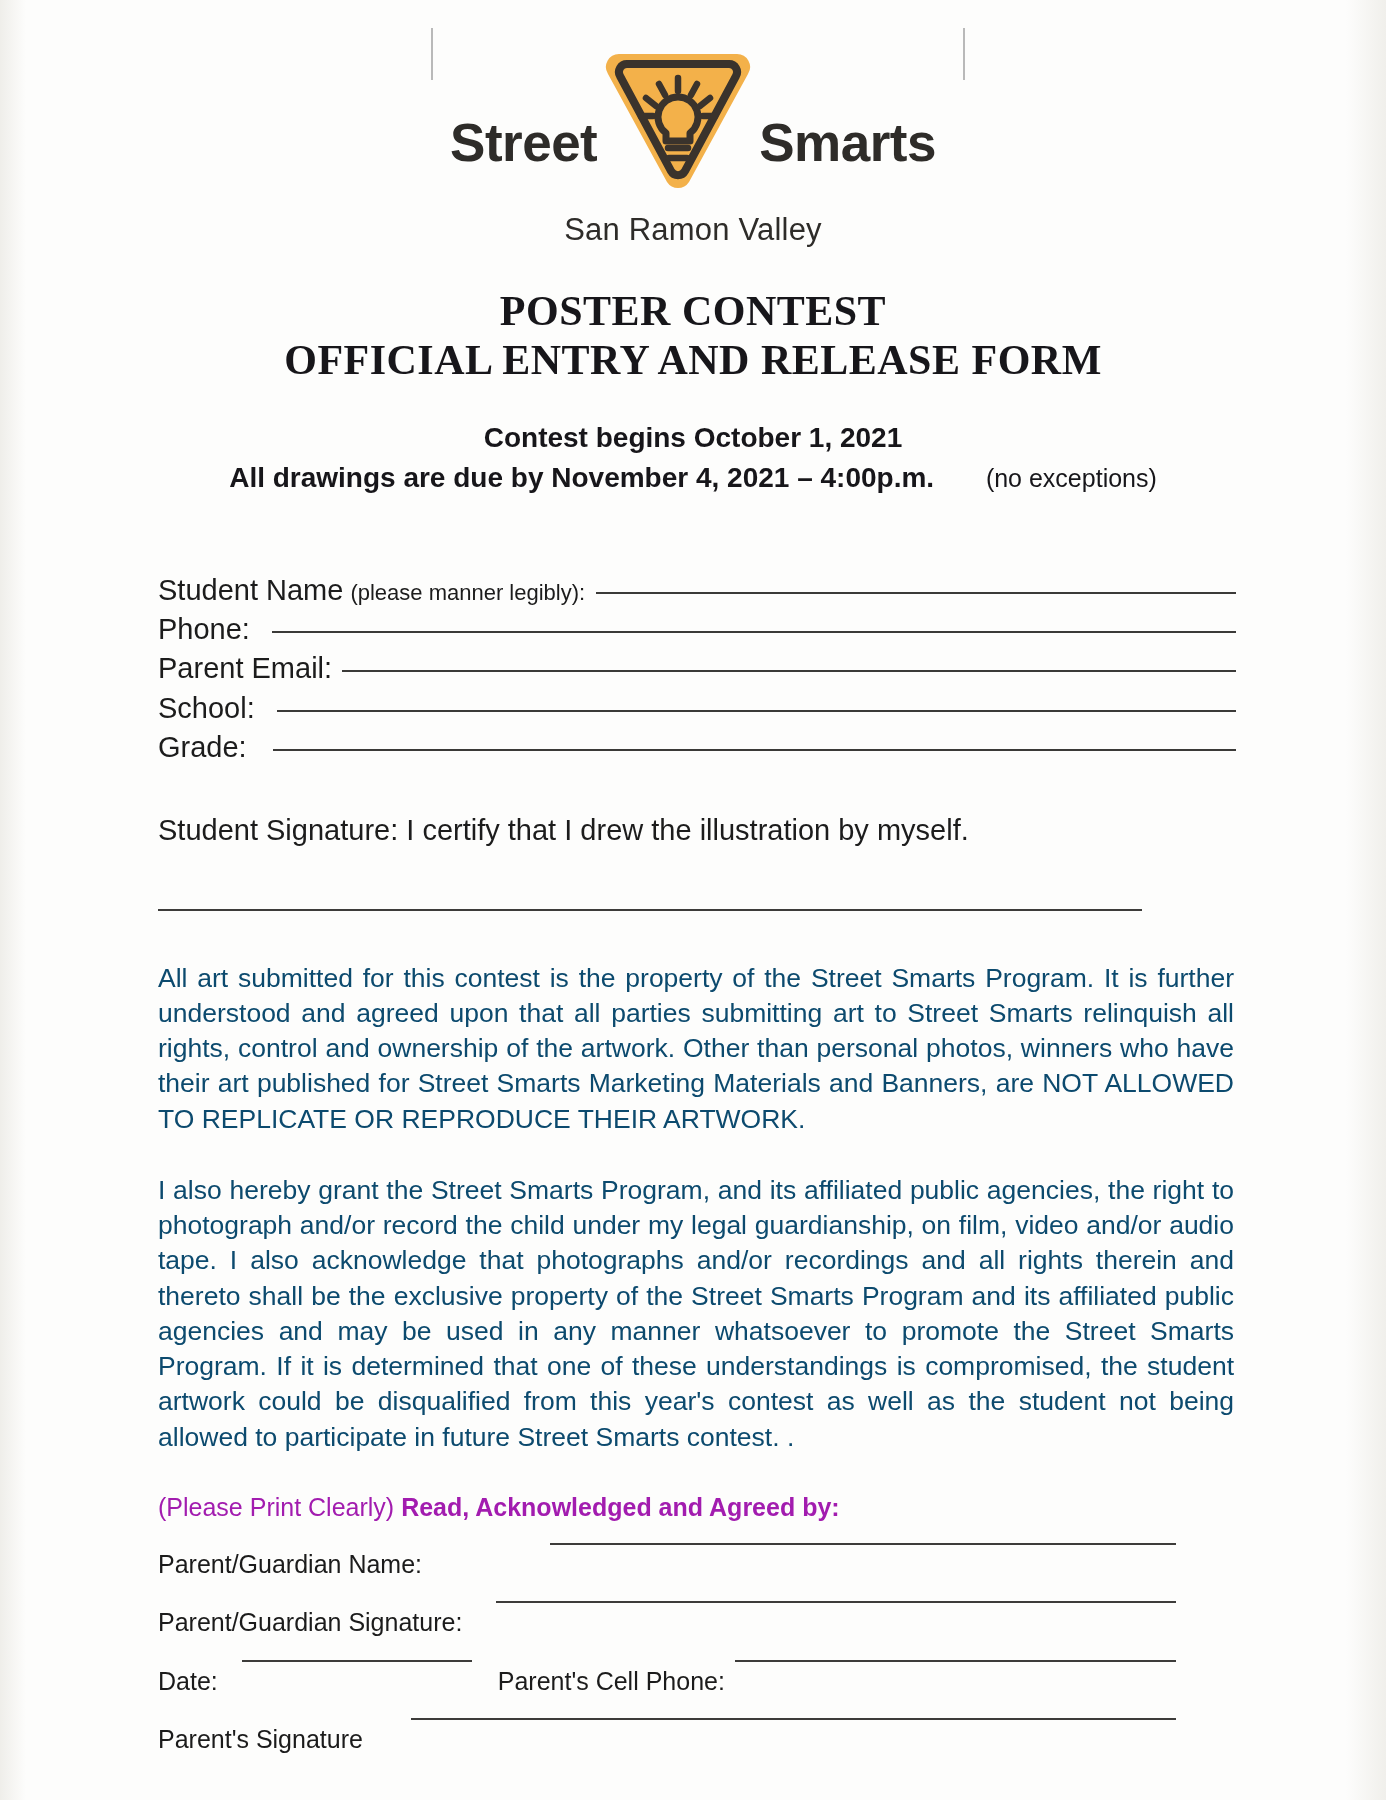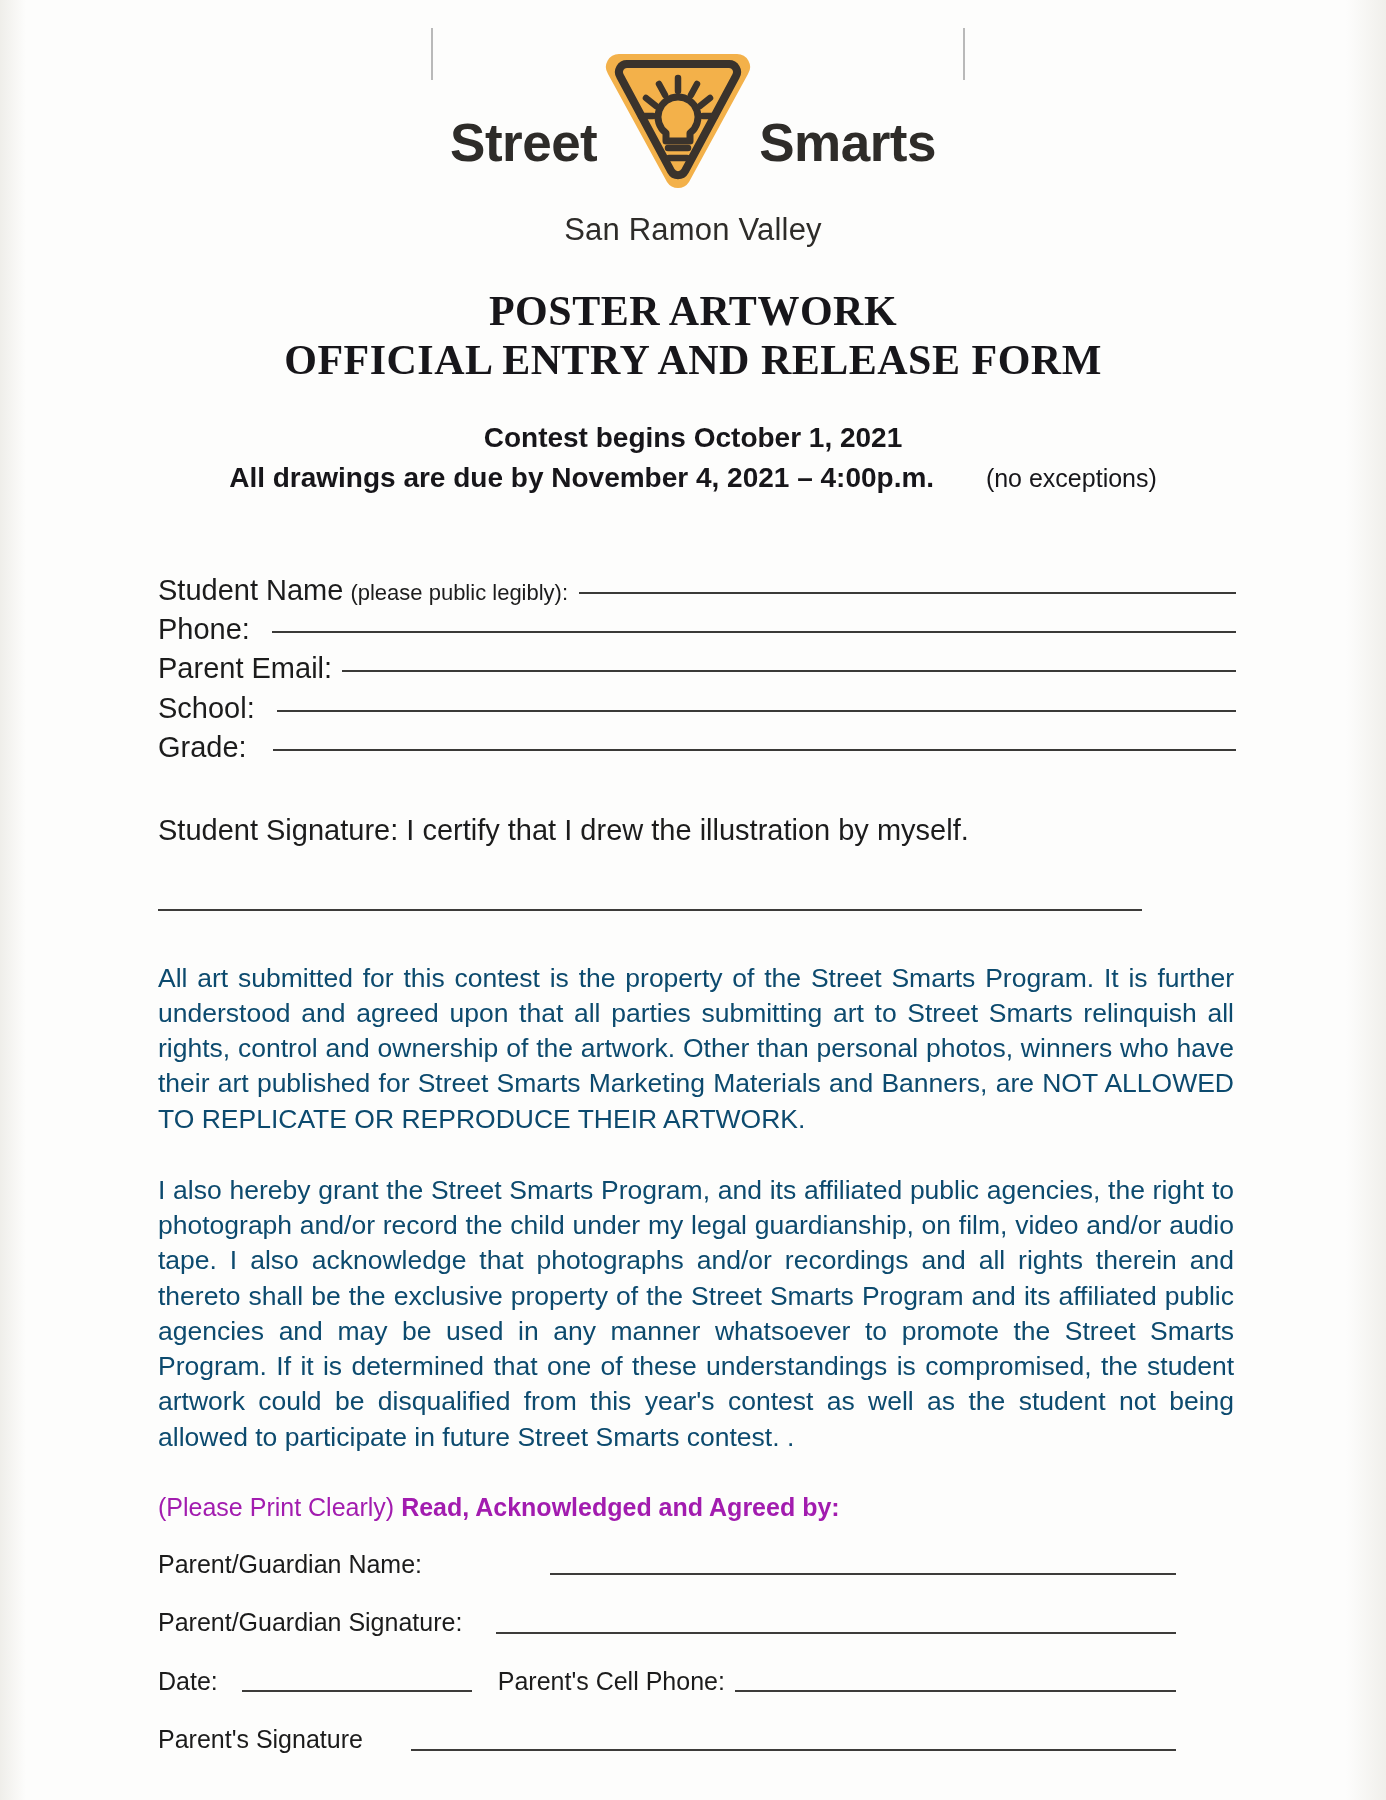--- a/index.html
+++ b/index.html
@@ -175,21 +175,21 @@
   }
   .ack-head b { font-weight: bold; }
 
   .ack-block {
     margin-top: 26px;
     padding-left: 158px;
     padding-right: 210px;
   }
   .ack-row {
     display: flex;
-    align-items: flex-end;
+    align-items: flex-start;
     font-size: 25px;
     line-height: 1.3;
     color: #1b1b1b;
     margin-bottom: 26px;
     white-space: nowrap;
   }
   .ack-label { flex: none; }
   .ack-rule {
     flex: 1 1 auto;
     border-bottom: 2px solid #3d3c3a;
@@ -242,36 +242,36 @@
             <line x1="66" y1="114" x2="84" y2="114"></line>
           </g>
         </svg>
       </span>
 
       <span class="word word-right">Smarts</span>
     </div>
 
     <div class="org-line">San Ramon Valley</div>
 
-    <div class="title title-1">POSTER ARTWORK</div>
+    <div class="title title-1">POSTER CONTEST</div>
     <div class="title title-2">OFFICIAL ENTRY AND RELEASE FORM</div>
 
     <div class="datelines">
       <div class="dateline">Contest begins October 1, 2021</div>
       <div class="dateline">
         <span>All drawings are due by November 4, 2021 – 4:00p.m.</span>
         <span class="noex">(no exceptions)</span>
       </div>
     </div>
 
     <div class="form-block">
 
       <div class="field-row">
         <span class="field-label">Student Name</span>
-        <span class="field-note">(please public legibly):</span>
+        <span class="field-note">(please manner legibly):</span>
         <span class="rule"></span>
       </div>
 
       <div class="field-row">
         <span class="field-label">Phone:</span>
         <span class="rule rule-phone"></span>
       </div>
 
       <div class="field-row">
         <span class="field-label">Parent Email:</span>

